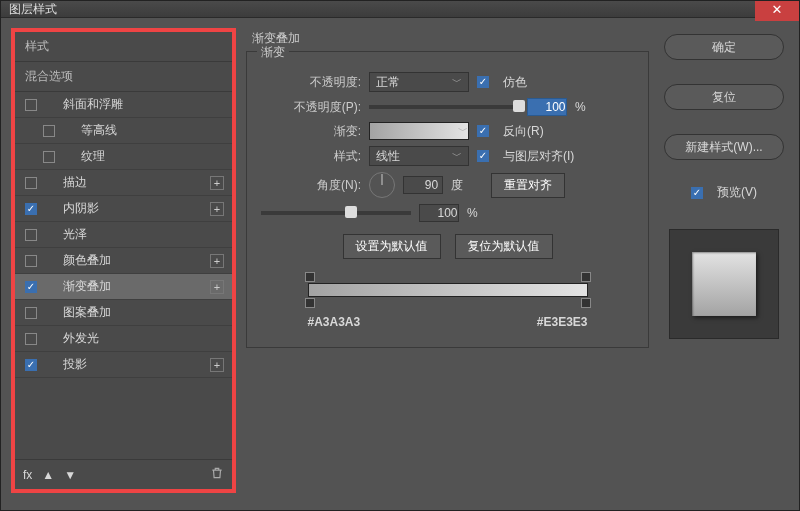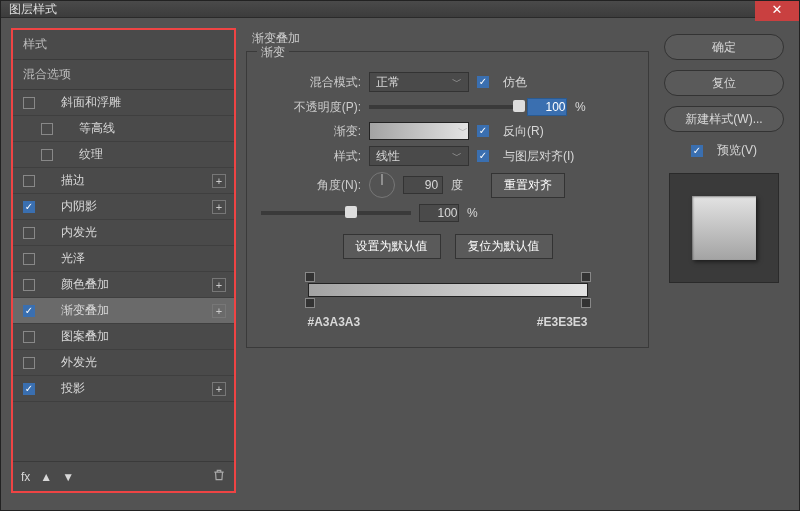--- a/index.html
+++ b/index.html
@@ -2,21 +2,21 @@
 <html><head>
 <meta charset="utf-8">
 <style>
 * { box-sizing: border-box; margin: 0; padding: 0; font-family: "Microsoft YaHei", sans-serif; font-size: 12px; color: #d8d8d8; }
 body { background: #3a3a3a; width: 800px; height: 511px; overflow: hidden; }
 .window { width: 800px; height: 511px; background: #535353; border: 1px solid #222; position: relative; }
 .titlebar { height: 17px; background: linear-gradient(#4a4a4a,#3c3c3c); display: flex; align-items: center; padding-left: 8px; border-bottom: 1px solid #2a2a2a; }
 .titlebar-title { color: #ddd; font-size: 12px; }
 .close-btn { position: absolute; right: 0; top: 0; width: 44px; height: 20px; background: #c94040; color: #fff; text-align: center; line-height: 18px; font-size: 13px; cursor: pointer; }
 .body { display: flex; padding: 10px; gap: 10px; height: calc(100% - 24px); }
-.sidebar { width: 225px; background: #4a4a4a; border: 2px solid #ef4444; display: flex; flex-direction: column; }
+.sidebar { width: 225px; background: #4a4a4a; border: 4px solid #ef4444; display: flex; flex-direction: column; }
 .side-head { padding: 6px 10px; color: #bbb; border-bottom: 1px solid #3a3a3a; }
 .side-item { display: flex; align-items: center; padding: 4px 8px 4px 10px; border-bottom: 1px solid #3f3f3f; cursor: pointer; gap: 18px; }
 .side-item.sub { padding-left: 28px; }
 .side-item.selected { background: #6a6a6a; }
 .cb { width: 12px; height: 12px; border: 1px solid #888; margin-right: 8px; display: inline-flex; align-items: center; justify-content: center; background: #4a4a4a; }
 .cb.checked { background: #3a6fb0; border-color: #3a6fb0; }
 .cb.checked::after { content: "✓"; color: #fff; font-size: 10px; line-height: 1; }
 .plus { margin-left: auto; width: 14px; height: 14px; border: 1px solid #777; display: flex; align-items: center; justify-content: center; font-size: 11px; color: #ccc; }
 .side-foot { margin-top: auto; padding: 6px 8px; border-top: 1px solid #3a3a3a; display: flex; align-items: center; gap: 10px; color: #aaa; }
 .side-foot .sp { flex: 1; }
@@ -37,21 +37,21 @@
 .btn { background: #5a5a5a; border: 1px solid #333; padding: 3px 12px; cursor: pointer; color: #ffffff; }
 .angle { width: 26px; height: 26px; border: 1px solid #777; border-radius: 50%; position: relative; }
 .angle::after { content: ""; position: absolute; left: 50%; top: 50%; width: 1px; height: 11px; background: #ccc; transform-origin: bottom; transform: translate(-50%,-100%); }
 .btnrow { display: flex; gap: 14px; justify-content: center; margin-top: 12px; }
 .grad-editor { margin: 24px auto 0 auto; width: 280px; }
 .grad-bar { height: 14px; background: linear-gradient(90deg,#a3a3a3,#e3e3e3); border: 1px solid #222; position: relative; }
 .stop { position: absolute; width: 10px; height: 10px; background: #333; border: 1px solid #888; }
 .stop.top { top: -12px; }
 .stop.bot { bottom: -12px; }
 .hexrow { display: flex; justify-content: space-between; margin-top: 18px; font-size: 14px; font-weight: bold; color: #2a3a9a; }
-.right { width: 130px; display: flex; flex-direction: column; align-items: center; gap: 10px; padding-top: 6px; }
+.right { width: 130px; display: flex; flex-direction: column; align-items: center; gap: 24px; padding-top: 6px; }
 .rbtn { width: 120px; height: 26px; border: 1px solid #333; border-radius: 13px; background: #5a5a5a; display: flex; align-items: center; justify-content: center; cursor: pointer; }
 .preview { width: 110px; height: 110px; background: #3a3a3a; border: 1px solid #2a2a2a; display: flex; align-items: center; justify-content: center; margin-top: 4px; }
 .preview-inner { width: 64px; height: 64px; background: linear-gradient(180deg,#e3e3e3,#a3a3a3); box-shadow: 2px 2px 4px rgba(0,0,0,.5), inset 1px 1px 2px rgba(0,0,0,.4); }
 .ck-row { display: flex; align-items: center; gap: 6px; }
 </style>
 </head>
 <body>
 
 <div class="window">
   <div class="titlebar">
@@ -80,24 +80,20 @@
             <span>描边</span>
             <span class="plus">+</span>
           </div>
           <div class="side-item">
             <span class="cb checked"></span>
             <span>内阴影</span>
             <span class="plus">+</span>
           </div>
           <div class="side-item">
             <span class="cb"></span>
-            <span>内发光</span>
-          </div>
-          <div class="side-item">
-            <span class="cb"></span>
             <span>光泽</span>
           </div>
           <div class="side-item">
             <span class="cb"></span>
             <span>颜色叠加</span>
             <span class="plus">+</span>
           </div>
           <div class="side-item selected">
             <span class="cb checked"></span>
             <span>渐变叠加</span>
@@ -129,21 +125,21 @@
         </span>
       </div>
     </div>
 
     <div class="main">
       <div class="group-title">渐变叠加</div>
       <div class="group">
         <div class="group-label">渐变</div>
 
         <div class="row">
-          <div class="lbl">混合模式:</div>
+          <div class="lbl">不透明度:</div>
           <div class="select">
             <span>正常</span>
               <span class="chev">﹀</span>
           </div>
           <div class="ck-row">
             <span class="cb checked"></span>
             <span>仿色</span>
           </div>
         </div>
 

